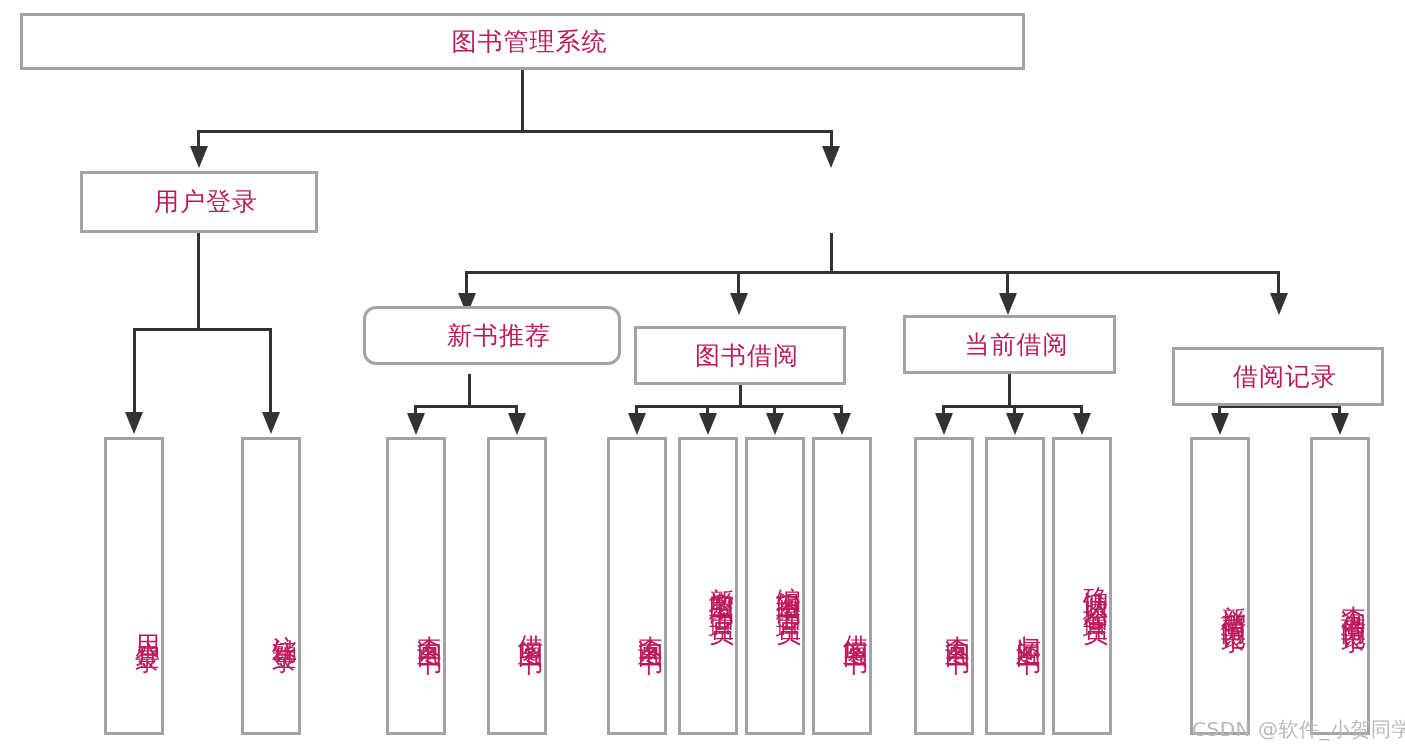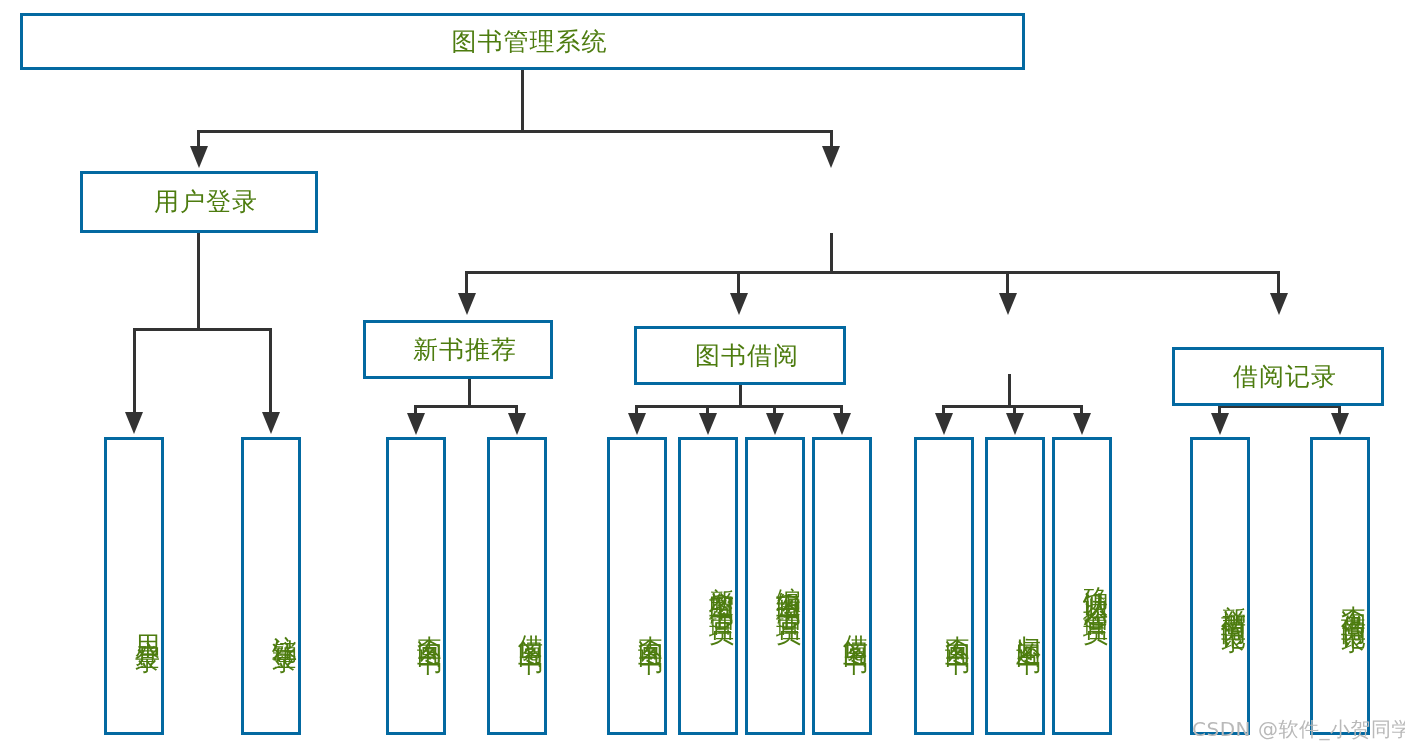--- a/index.html
+++ b/index.html
@@ -13,26 +13,26 @@
   #canvas {
     position: relative;
     width: 1405px;
     height: 747px;
     background: #ffffff;
     overflow: hidden;
   }
   .node {
     position: absolute;
     box-sizing: border-box;
-    border: 3px solid #0369a1;
+    border: 3px solid #a3a3a3;
     background: #ffffff;
     display: flex;
     align-items: center;
     justify-content: center;
-    color: #4d7c0f;
+    color: #be185d;
     padding-left: 14px;
   }
   .node.horiz {
     font-size: 25px;
     letter-spacing: 1px;
     line-height: 1.1;
   }
   .node.vert {
     writing-mode: vertical-rl;
     text-orientation: upright;
@@ -131,28 +131,31 @@
 
   <div class="node horiz" style="left:20px; top:13px; width:1005px; height:57px;">
     <span>图书管理系统</span>
   </div>
 
   <div class="node horiz" style="left:80px; top:171px; width:238px; height:62px;">
     <span>用户登录</span>
   </div>
 
 
-  <div class="node horiz" style="left:363px; top:320px; width:190px; height:59px;">
+  <div class="node horiz" style="left:363px; top:306px; width:258px; height:59px;border-radius:13px;">
     <span>新书推荐</span>
   </div>
 
   <div class="node horiz" style="left:634px; top:326px; width:212px; height:59px;">
     <span>图书借阅</span>
   </div>
 
+  <div class="node horiz" style="left:903px; top:315px; width:213px; height:59px;">
+    <span>当前借阅</span>
+  </div>
 
   <div class="node horiz" style="left:1172px; top:315px; width:212px; height:59px;margin-top:32px;">
     <span>借阅记录</span>
   </div>
 
   <div class="node vert" style="left:104px; top:437px; width:60px; height:298px; padding-top:78px;">
     <span>用户登录</span>
   </div>
 
   <div class="node vert" style="left:241px; top:437px; width:60px; height:298px; padding-top:78px;">

